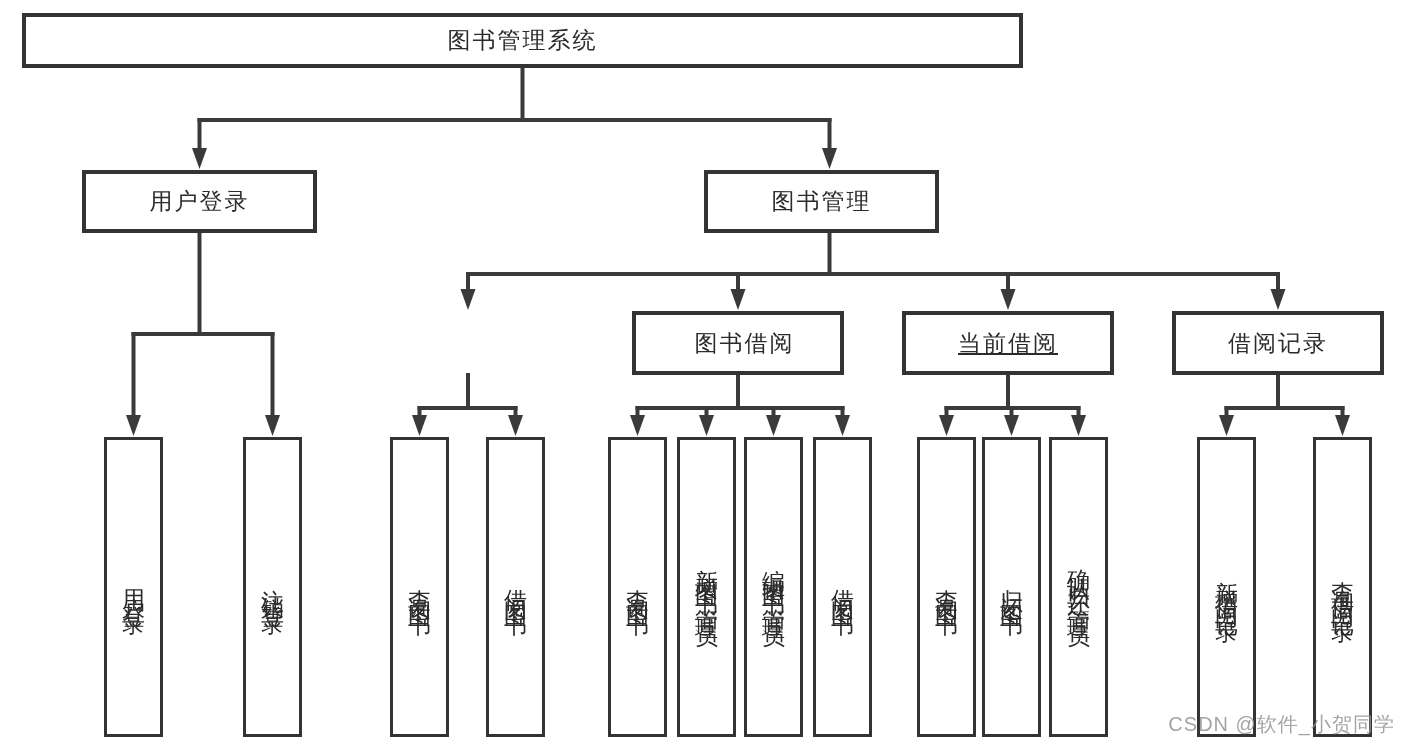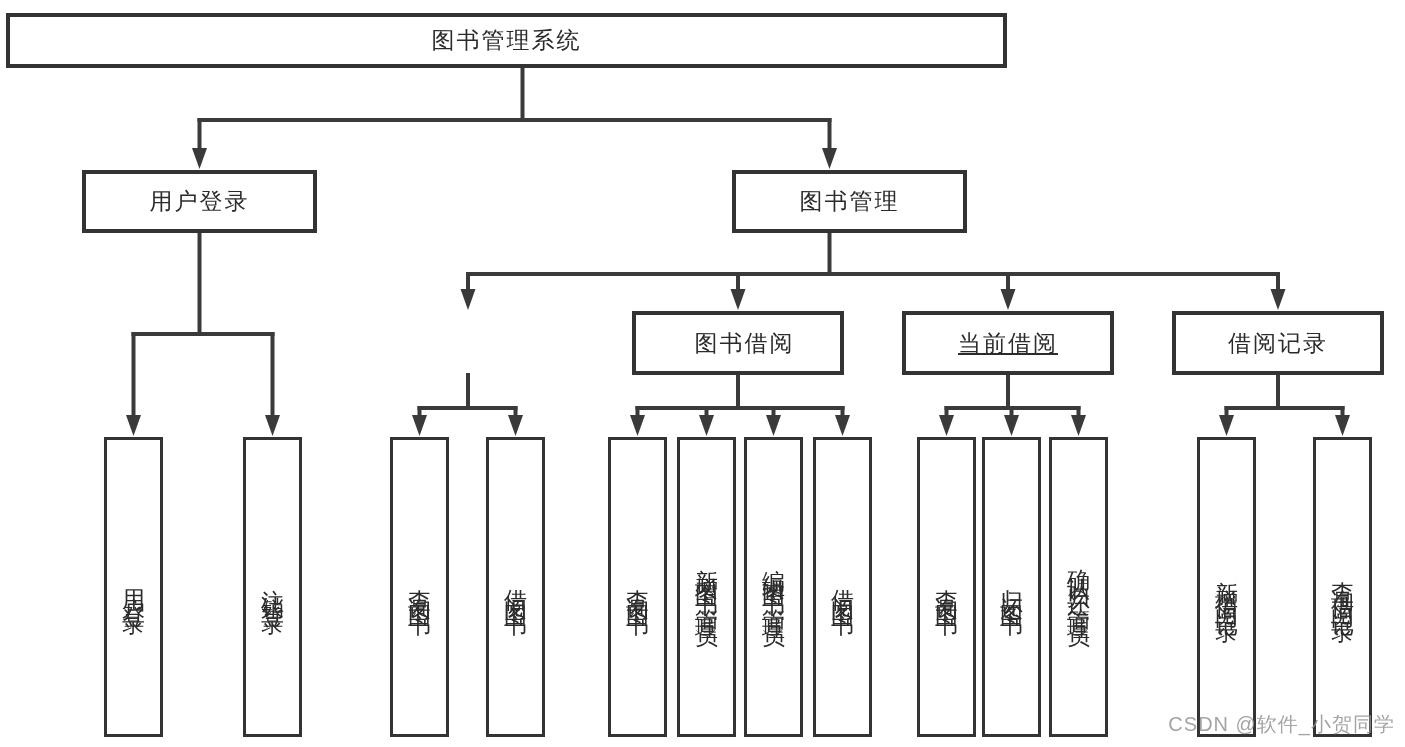--- a/index.html
+++ b/index.html
@@ -40,24 +40,24 @@
     display: flex;
     align-items: center;
     justify-content: center;
   }
   .hlabel {
     font-size: 23px;
     letter-spacing: 2px;
     color: #2b2b2b;
     white-space: nowrap;
   }
-  .node-root   { left: 6px;  top: 13px;  width: 1001px; height: 55px; }
+  .node-root   { left: 22px;  top: 13px;  width: 1001px; height: 55px; }
   .node-l2     { top: 170px; width: 235px; height: 63px; }
   .node-l2-a   { left: 82px;  }
-  .node-l2-b   { left: 732px; text-align: center; }
+  .node-l2-b   { left: 704px; text-align: center; }
   .node-l3     { top: 311px; width: 212px; height: 64px; }
   .node-l3-a   { left: 362px;  }
   .node-l3-b   { left: 632px; padding-left: 13px;  }
   .node-l3-c   { left: 902px; text-decoration: underline;  }
   .node-l3-d   { left: 1172px; }
   .leaf {
     position: absolute;
     box-sizing: border-box;
     top: 437px;
     width: 59px;

